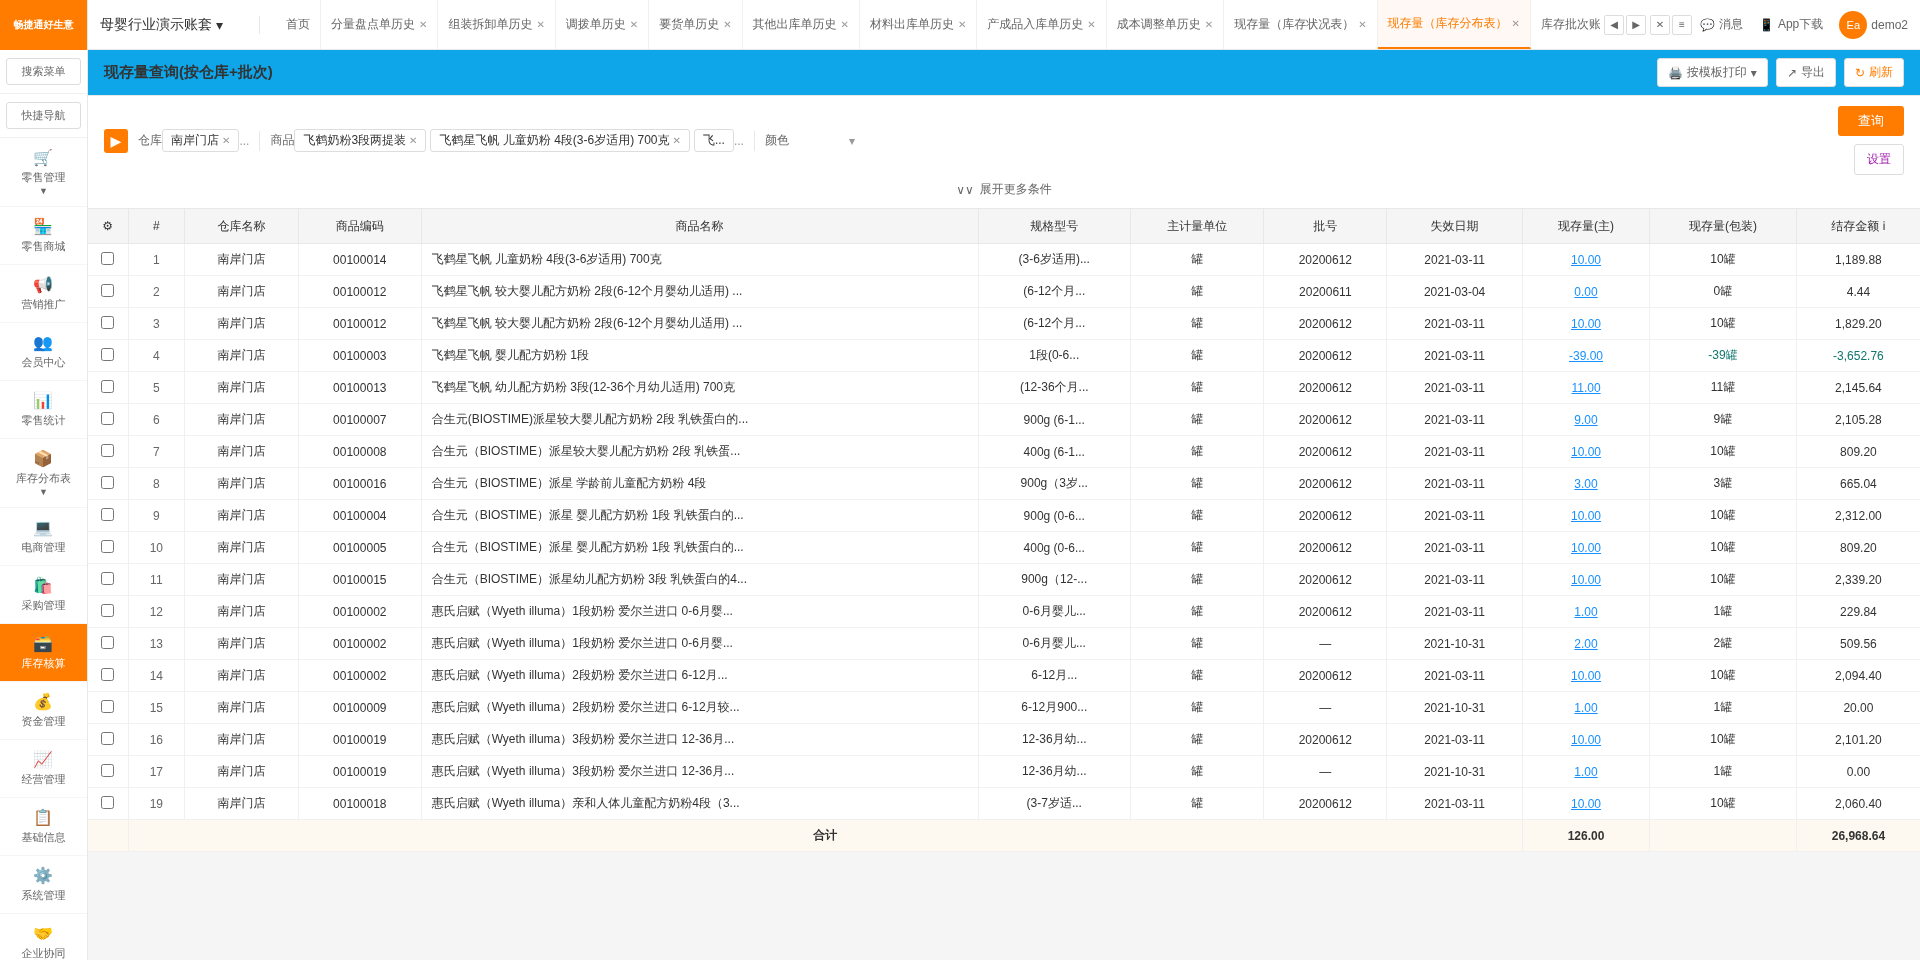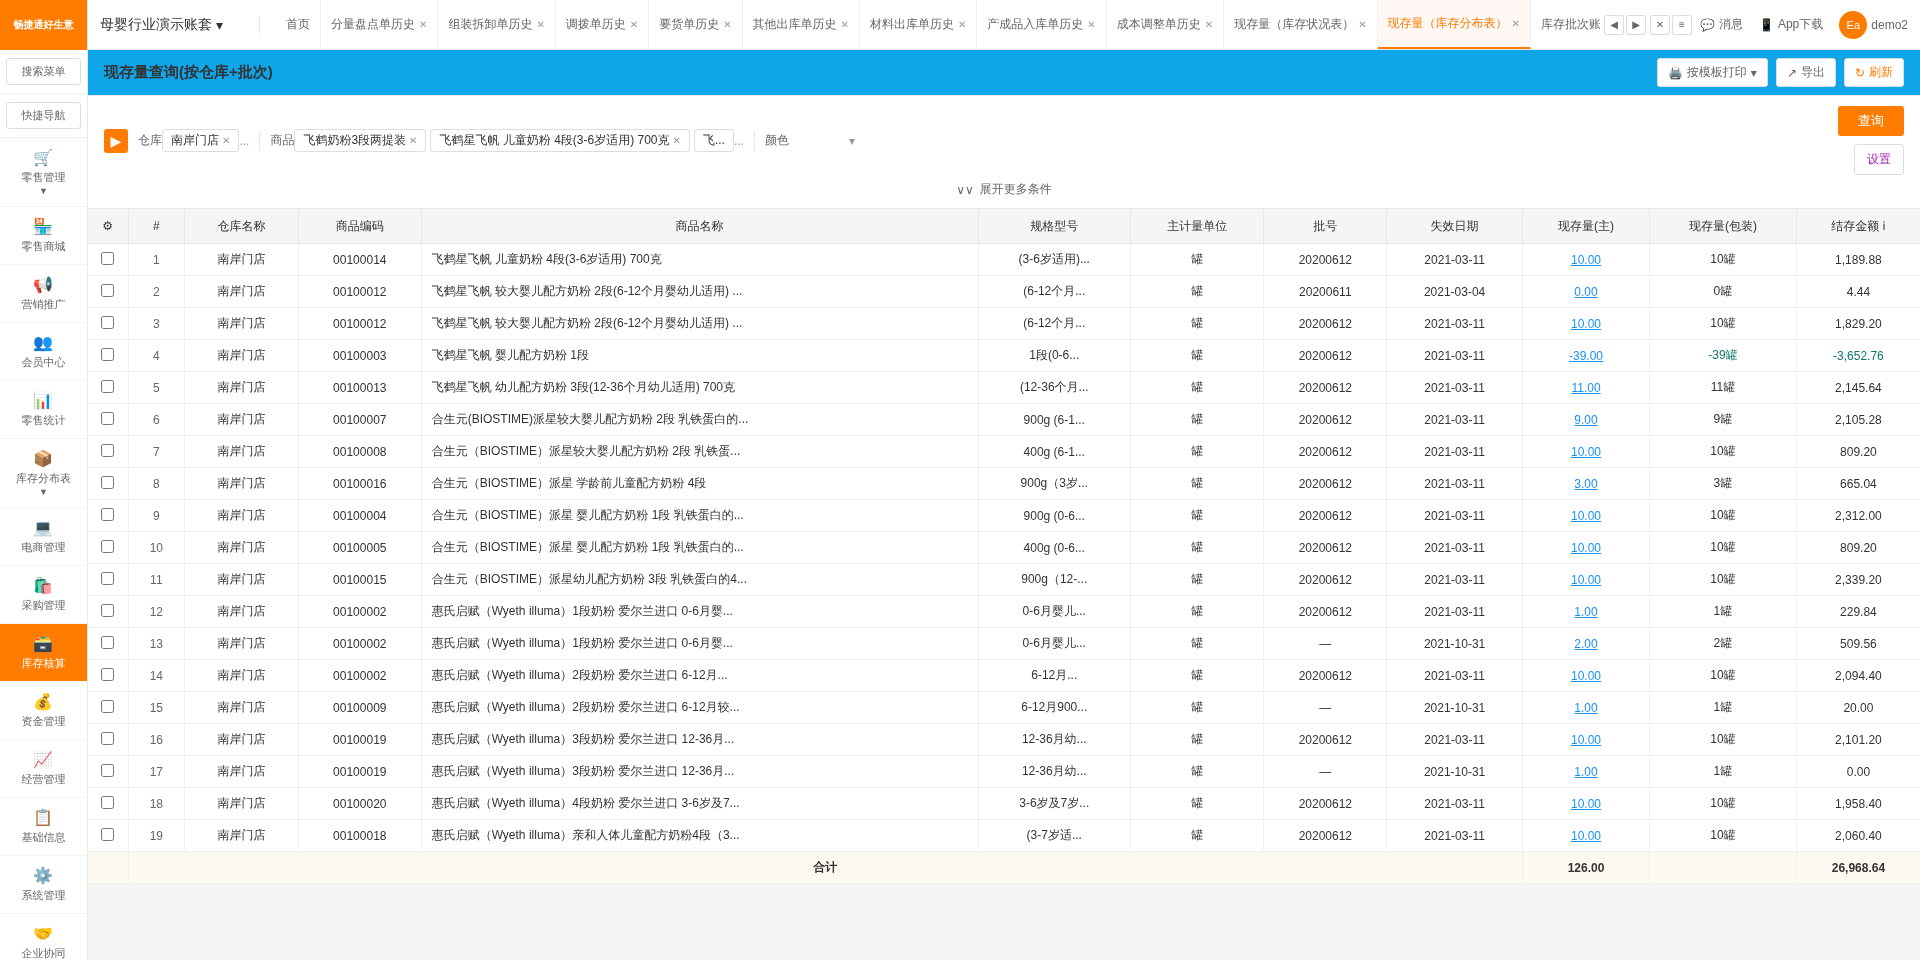--- a/index.html
+++ b/index.html
@@ -571,34 +571,20 @@
               <td class="">12-36月幼...</td>
               <td class="">罐</td>
               <td class="">—</td>
               <td class="">2021-10-31</td>
               <td class="text-link">1.00</td>
               <td class="">1罐</td>
               <td class="">0.00</td>
             </tr>
             <tr>
               <td class="checkbox-col"><input type="checkbox" style=""></td>
-              <td class="row-num">18</td>
-              <td class="">南岸门店</td>
-              <td class="">00100020</td>
-              <td class="text-left">惠氏启赋（Wyeth illuma）4段奶粉 爱尔兰进口 3-6岁及7...</td>
-              <td class="">3-6岁及7岁...</td>
-              <td class="">罐</td>
-              <td class="">20200612</td>
-              <td class="">2021-03-11</td>
-              <td class="text-link">10.00</td>
-              <td class="">10罐</td>
-              <td class="">1,958.40</td>
-            </tr>
-            <tr>
-              <td class="checkbox-col"><input type="checkbox" style=""></td>
               <td class="row-num">19</td>
               <td class="">南岸门店</td>
               <td class="">00100018</td>
               <td class="text-left">惠氏启赋（Wyeth illuma）亲和人体儿童配方奶粉4段（3...</td>
               <td class="">(3-7岁适...</td>
               <td class="">罐</td>
               <td class="">20200612</td>
               <td class="">2021-03-11</td>
               <td class="text-link">10.00</td>
               <td class="">10罐</td>

